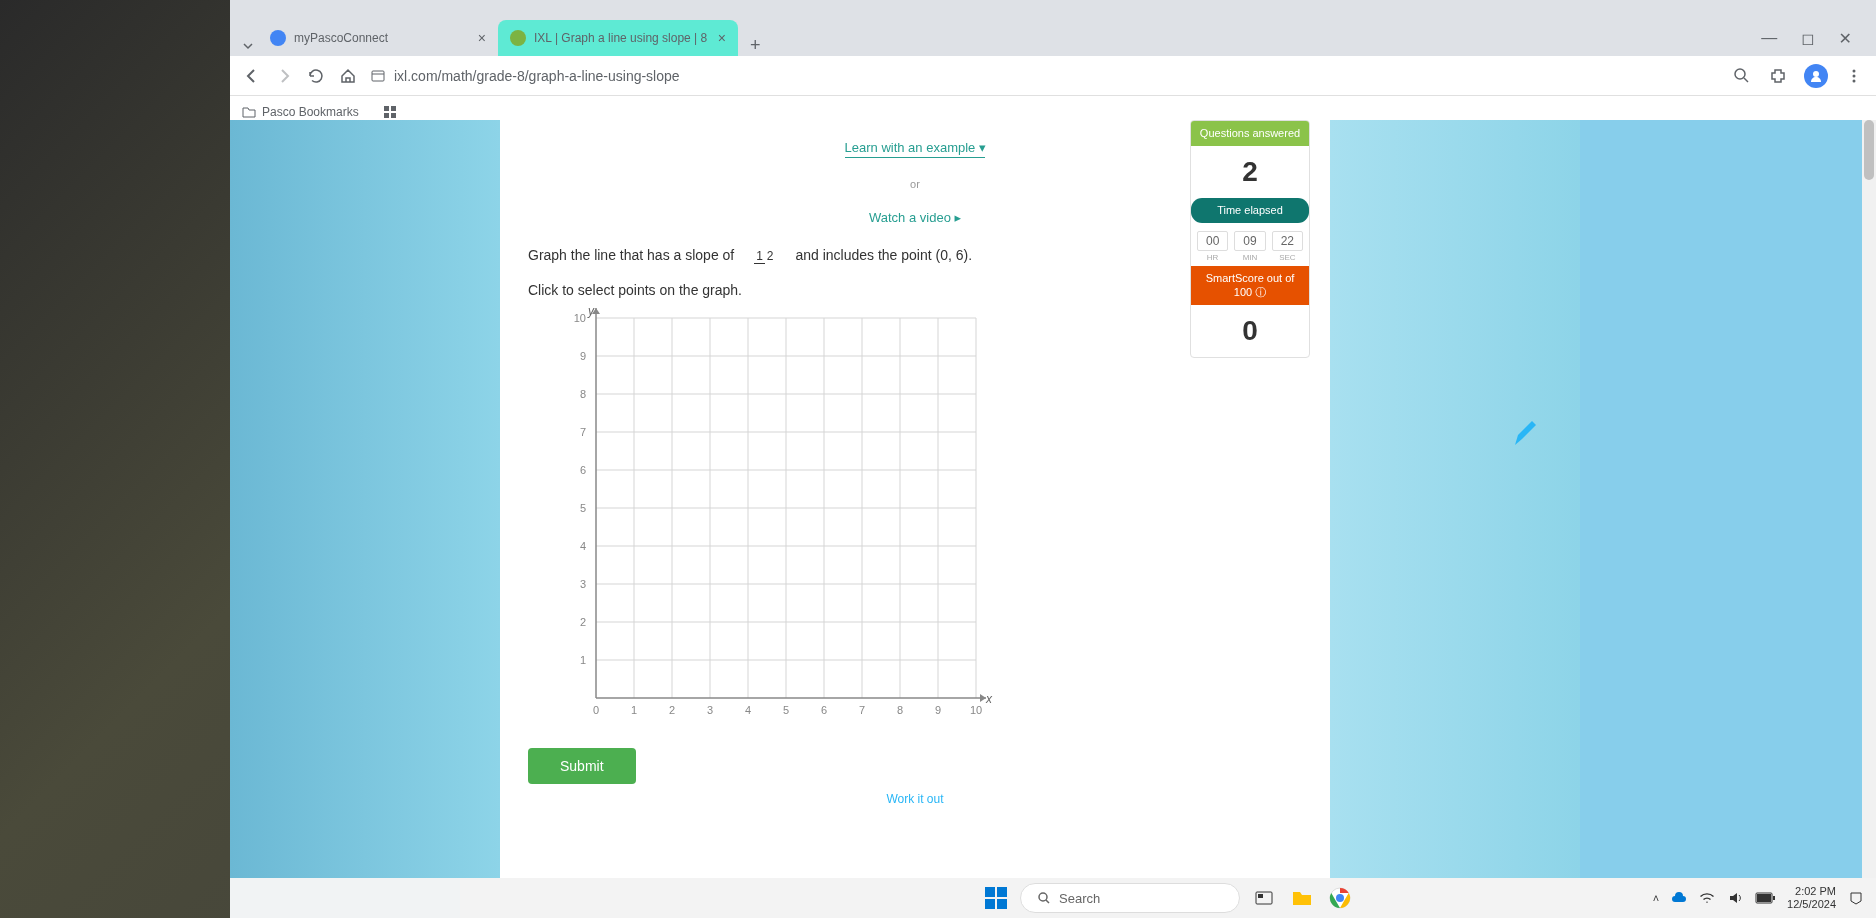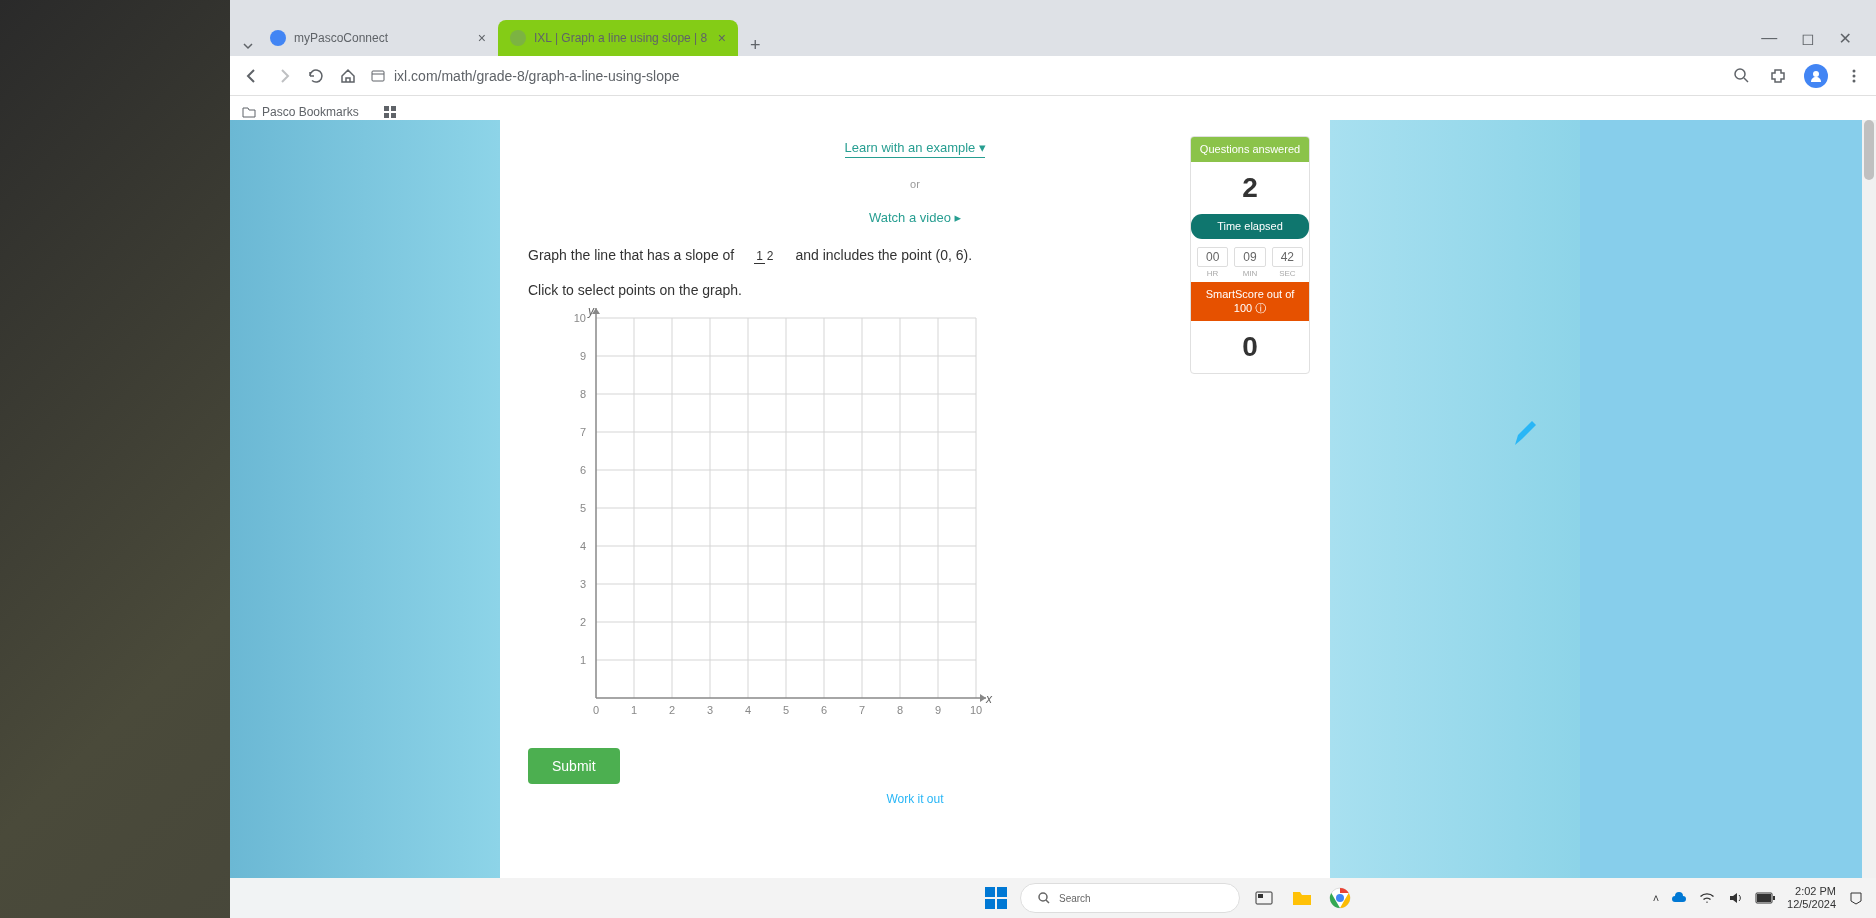--- a/index.html
+++ b/index.html
@@ -5,21 +5,21 @@
 * { margin: 0; padding: 0; box-sizing: border-box; font-family: -apple-system, BlinkMacSystemFont, 'Segoe UI', Arial, sans-serif; }
 body { width: 1876px; height: 918px; background: #3a3a3a; overflow: hidden; position: relative; }
 
 
 .photo-bg { position: absolute; inset: 0; background: linear-gradient(135deg, #2a2a2a 0%, #4a4a3a 30%, #3a3a3a 100%); }
 .laptop-area { position: absolute; left: 230px; top: 0; right: 0; bottom: 0; background: #f1f3f4; border-radius: 8px 0 0 0; }
 
 
 .browser-top { height: 56px; background: #dee1e6; display: flex; align-items: flex-end; padding: 0 8px; }
 .tab { height: 36px; background: #dee1e6; border-radius: 8px 8px 0 0; padding: 0 12px; display: flex; align-items: center; gap: 8px; font-size: 12px; color: #5f6368; min-width: 240px; }
-.tab.active { background: #84cc16; }
+.tab.active { background: #5eead4; }
 .tab-icon { width: 16px; height: 16px; border-radius: 50%; background: #4285f4; }
 .tab-close { margin-left: auto; color: #5f6368; cursor: pointer; font-size: 14px; }
 .new-tab { padding: 0 12px; color: #5f6368; font-size: 18px; }
 .window-controls { margin-left: auto; display: flex; gap: 24px; padding: 0 16px 8px 0; color: #5f6368; }
 .window-controls span { cursor: pointer; font-size: 16px; }
 
 .toolbar { height: 40px; background: #fff; display: flex; align-items: center; padding: 0 12px; gap: 12px; border-bottom: 1px solid #e0e0e0; }
 .nav-icon { width: 20px; height: 20px; color: #5f6368; display: flex; align-items: center; justify-content: center; cursor: pointer; }
 .url-bar { flex: 1; display: flex; align-items: center; gap: 8px; font-size: 14px; color: #5f6368; }
 .toolbar-right { display: flex; gap: 16px; align-items: center; }
@@ -45,41 +45,41 @@
 .question-text .frac { display: inline-block; vertical-align: middle; text-align: right; font-size: 12px; line-height: 1; margin: 0 16px; }
 .question-text .frac .num { border-bottom: 1px solid #333; padding: 0 2px; }
 .question-text .frac .den { padding: 0 2px; }
 .instr { margin: 14px 0 10px 0; font-size: 14px; color: #333; }
 
 .graph-wrap { position: relative; width: 440px; height: 420px; margin: 6px 0 12px 20px; }
 .graph-svg { width: 100%; height: 100%; }
 .axis-label-y { position: absolute; left: 40px; top: -4px; font-size: 12px; font-style: italic; color: #666; }
 .axis-label-x { position: absolute; right: -4px; bottom: 22px; font-size: 12px; font-style: italic; color: #666; }
 
-.submit-btn { background: #4caf50; color: #fff; border: none; padding: 10px 24px; font-size: 14px; border-radius: 4px; cursor: pointer; margin-top: 8px; }
+.submit-btn { background: #4caf50; color: #fff; border: none; padding: 10px 32px; font-size: 14px; border-radius: 4px; cursor: pointer; margin-top: 8px; }
 
 
 .score-panel { position: absolute; right: 18px; top: 0; width: 120px; background: #fff; border: 1px solid #e0e0e0; border-radius: 4px; overflow: hidden; }
 .score-box { text-align: center; }
 .score-label { font-size: 11px; color: #fff; padding: 6px 4px; line-height: 1.2; }
 .score-label.green { background: #8bc34a; }
 .score-label.blue { background: #0f766e; border-radius: 11px; }
 .score-label.orange { background: #e65100; }
 .score-value { font-size: 28px; font-weight: bold; color: #333; padding: 10px 0; }
 .time-row { display: flex; justify-content: center; gap: 6px; padding: 8px 0 4px 0; }
 .time-cell { text-align: center; }
 .time-num { font-size: 12px; color: #666; border: 1px solid #ddd; padding: 2px 8px; border-radius: 2px; }
 .time-lbl { font-size: 8px; color: #aaa; margin-top: 2px; }
 
 .pencil-icon { position: absolute; right: 40px; top: 300px; width: 30px; height: 30px; color: #29b6f6; }
 
 
 .taskbar { position: absolute; left: 230px; right: 0; bottom: 0; height: 40px; background: rgba(243,243,243,0.9); backdrop-filter: blur(10px); display: flex; align-items: center; padding: 0 12px; }
 .taskbar-center { position: absolute; left: 50%; transform: translateX(-50%); display: flex; align-items: center; gap: 10px; }
-.search-box { display: flex; align-items: center; gap: 8px; background: #fff; border: 1px solid #ddd; border-radius: 20px; padding: 4px 16px; width: 220px; height: 30px; font-size: 10px; color: #666; }
+.search-box { display: flex; align-items: center; gap: 8px; background: #fff; border: 1px solid #ddd; border-radius: 20px; padding: 4px 16px; width: 220px; height: 30px; font-size: 13px; color: #666; }
 .task-icon { width: 28px; height: 28px; border-radius: 4px; display: flex; align-items: center; justify-content: center; cursor: pointer; }
 .taskbar-right { margin-left: auto; display: flex; align-items: center; gap: 12px; font-size: 11px; color: #333; }
 .clock { text-align: right; line-height: 1.2; font-size: 11px; }
 
 svg { display: block; }
 </style>
 </head>
 <body>
 
 <div class="photo-bg"></div>
@@ -184,38 +184,38 @@
     </span>
   </div>
 
   <div class="page-viewport">
     <div class="scrollbar-thumb"></div>
     <div class="left-rail"></div>
 
     <div class="main-panel">
 
       
-      <div class="score-panel" style="position:absolute; left:690px; top:16px;">
+      <div class="score-panel" style="position:absolute; left:690px; top:0;">
         <div class="score-box">
           <div class="score-label green">Questions answered</div>
           <div class="score-value">2</div>
         </div>
         <div class="score-box">
           <div class="score-label blue">Time elapsed</div>
           <div class="time-row">
             <div class="time-cell">
                 <div class="time-num">00</div>
                 <div class="time-lbl">HR</div>
               </div>
             <div class="time-cell">
                 <div class="time-num">09</div>
                 <div class="time-lbl">MIN</div>
               </div>
             <div class="time-cell">
-                <div class="time-num">42</div>
+                <div class="time-num">22</div>
                 <div class="time-lbl">SEC</div>
               </div>
           </div>
         </div>
         <div class="score-box">
           <div class="score-label orange"><span>SmartScore out of 100</span> ⓘ</div>
           <div class="score-value">0</div>
         </div>
       </div>
 

